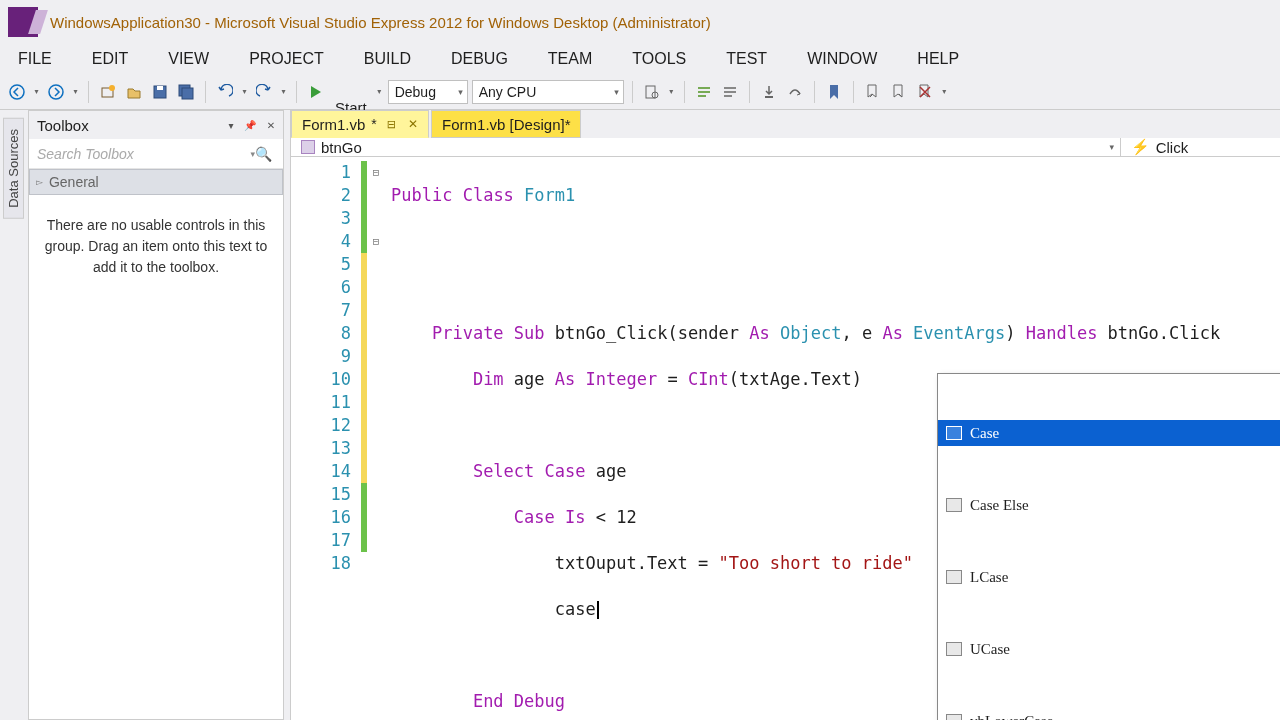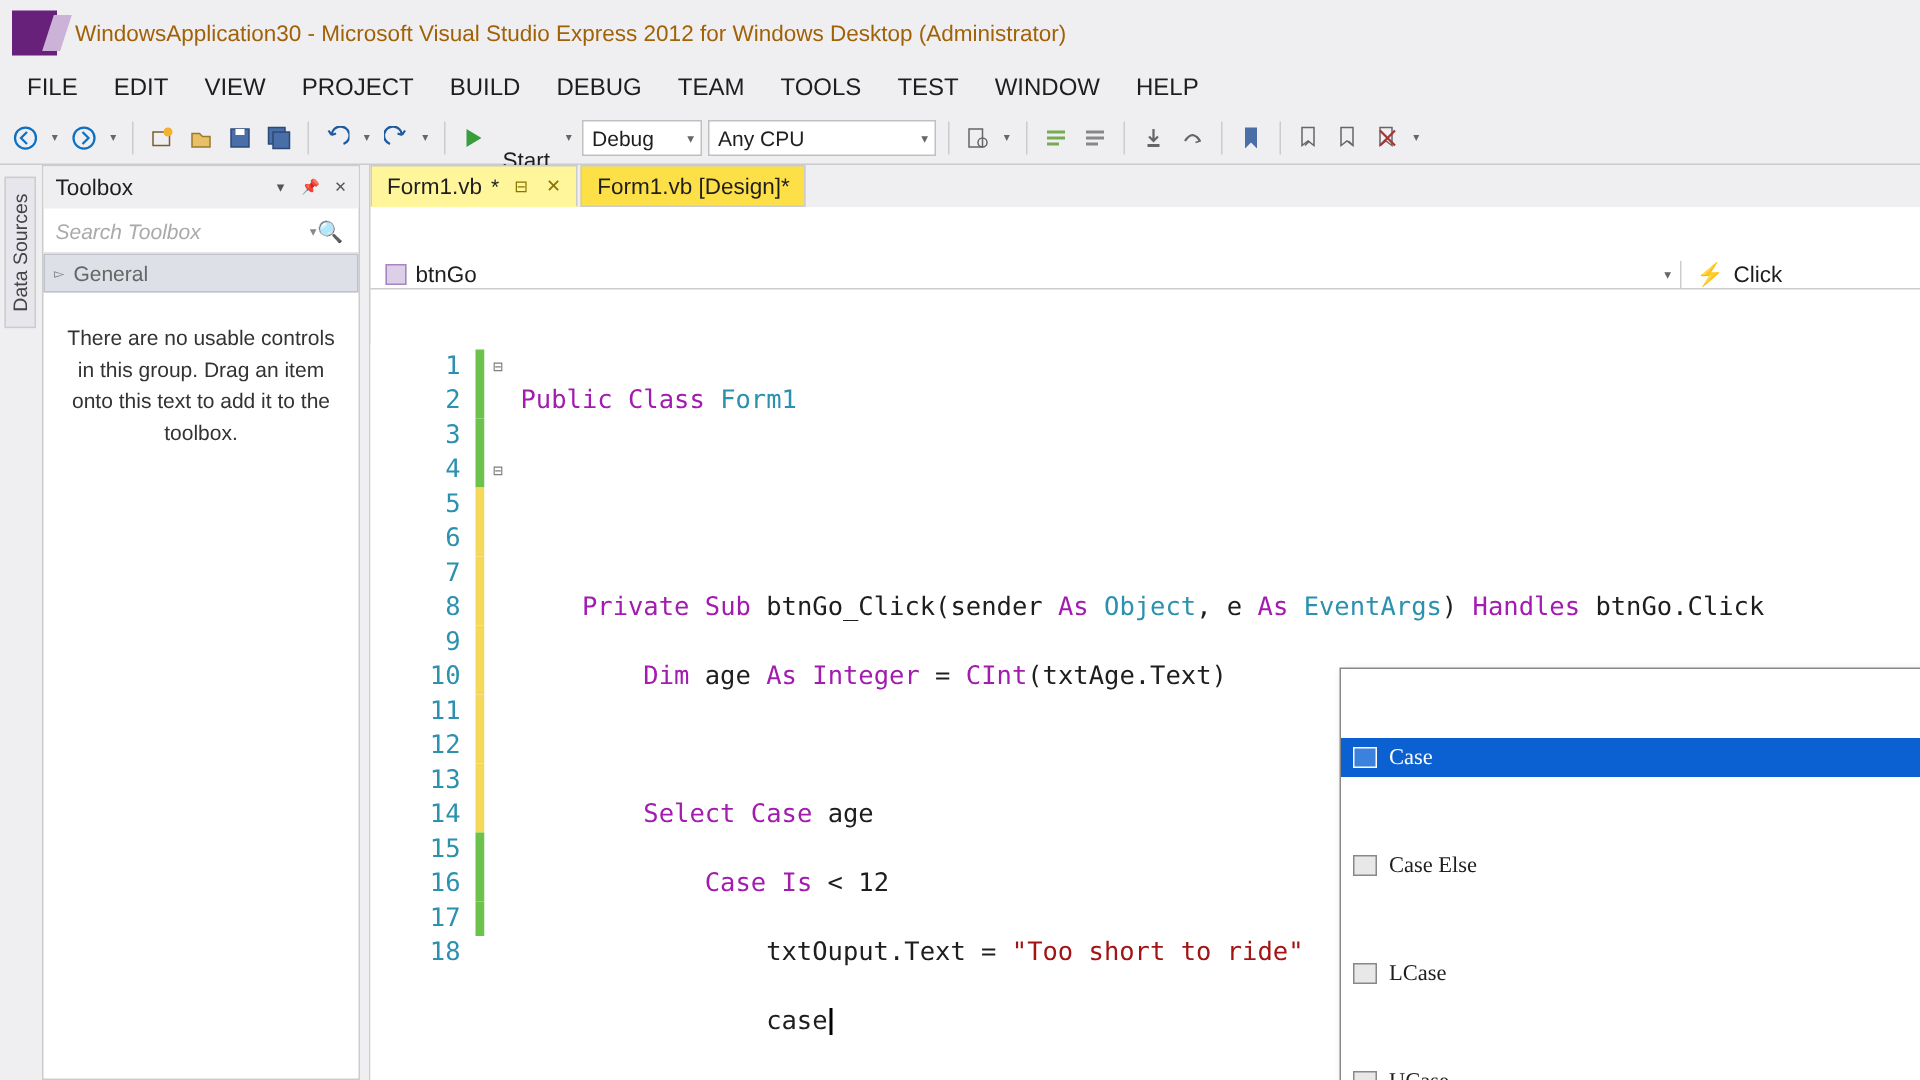--- a/index.html
+++ b/index.html
@@ -5,48 +5,48 @@
   * { margin:0; padding:0; box-sizing:border-box; }
   html,body { width:1280px; height:720px; font-family:"Segoe UI",Tahoma,sans-serif; font-size:13px; background:#efeff2; color:#1e1e1e; overflow:hidden; }
 
   
   .titlebar { height:44px; background:#efeff2; display:flex; align-items:center; padding:0 8px; }
   .vs-logo { width:30px; height:30px; background:#68217a; position:relative; margin-right:12px; }
   .vs-logo::before { content:""; position:absolute; right:-6px; top:3px; width:12px; height:24px; background:#cdb2d8; transform:skewX(-18deg); }
   .title-text { font-size:15px; color:#a16207; }
 
   
-  .menubar { height:30px; display:flex; align-items:center; padding:0 6px; gap:0; }
+  .menubar { height:30px; display:flex; align-items:center; padding:0 6px; gap:16px; }
   .menubar span { padding:4px 12px; font-size:16px; color:#1e1e1e; cursor:default; }
 
   
   .toolbar { height:36px; display:flex; align-items:center; padding:0 6px; gap:4px; border-bottom:1px solid #ccc; }
   .tb-btn { width:22px; height:22px; display:flex; align-items:center; justify-content:center; }
   .tb-sep { width:1px; height:22px; background:#ccc; margin:0 4px; }
   .tb-arrow { width:9px; height:22px; display:flex; align-items:center; justify-content:center; font-size:8px; color:#666; }
   .tb-text { padding:0 4px; font-size:15px;margin-top:32px; }
   .tb-combo { height:24px; border:1px solid #c0c0c0; background:#fff; display:flex; align-items:center; padding:0 6px; font-size:14px; position:relative; }
   .tb-combo .dd { position:absolute; right:4px; font-size:9px; color:#666; }
 
   
   .main { display:flex; height:610px; }
   .left-rail { width:26px; background:#efeff2; display:flex; flex-direction:column; align-items:center; padding-top:8px; }
   .rail-tab { writing-mode:vertical-rl; transform:rotate(180deg); font-size:13px; background:#e6e6ec; border:1px solid #ccc; padding:10px 2px; color:#444; }
 
-  .toolbox { width:212px; background:#fff; border:1px solid #ccc; margin:0 2px; display:flex; flex-direction:column; }
+  .toolbox { width:256px; background:#fff; border:1px solid #ccc; margin:0 2px; display:flex; flex-direction:column; }
   .toolbox-header { height:28px; display:flex; align-items:center; padding:0 8px; background:#efeff2; font-size:15px; position:relative; }
   .toolbox-header .btns { position:absolute; right:4px; display:flex; gap:4px; }
   .tbx-btn { width:16px; height:16px; font-size:10px; color:#555; display:flex; align-items:center; justify-content:center; }
   .toolbox-search { height:30px; display:flex; align-items:center; padding:0 8px; border-bottom:1px solid #e5e5e5; color:#aaa; font-style:italic; font-size:14px; position:relative; }
   .toolbox-search .mag { position:absolute; right:10px; font-size:14px; color:#888; font-style:normal; }
   .toolbox-general { height:26px; background:#dde0e6; border:1px solid #bfc2c9; display:flex; align-items:center; gap:6px; padding:0 6px; font-size:14px; color:#666; }
   .toolbox-general .tri { font-size:9px; color:#777; }
   .toolbox-msg { padding:20px 12px; text-align:center; font-size:14px; line-height:1.5; color:#333; }
 
-  .editor-pane { flex:1; background:#fff; display:flex; flex-direction:column; margin-left:4px; border-left:1px solid #ccc;gap:36px; }
+  .editor-pane { flex:1; background:#fff; display:flex; flex-direction:column; margin-left:4px; border-left:1px solid #ccc; }
 
   .doc-tabs { height:30px; display:flex; align-items:flex-end; background:#efeff2; }
   .doc-tab { height:28px; display:flex; align-items:center; padding:0 10px; font-size:15px; border:1px solid #ccc; background:#fde047; margin-right:2px; }
   .doc-tab.active { background:#fff59b; border-bottom:1px solid #fff59b; }
   .doc-tab .close { margin-left:12px; font-size:12px; color:#8b7500; }
   .doc-tab .dirty { margin-left:6px; font-size:14px; }
 
   .nav-bar { height:30px; display:flex; align-items:center; border-bottom:1px solid #ccc; }
   .nav-half { flex:1; display:flex; align-items:center; padding:0 10px; font-size:15px; position:relative; }
   .nav-half .dd { position:absolute; right:6px; font-size:9px; color:#666; }

